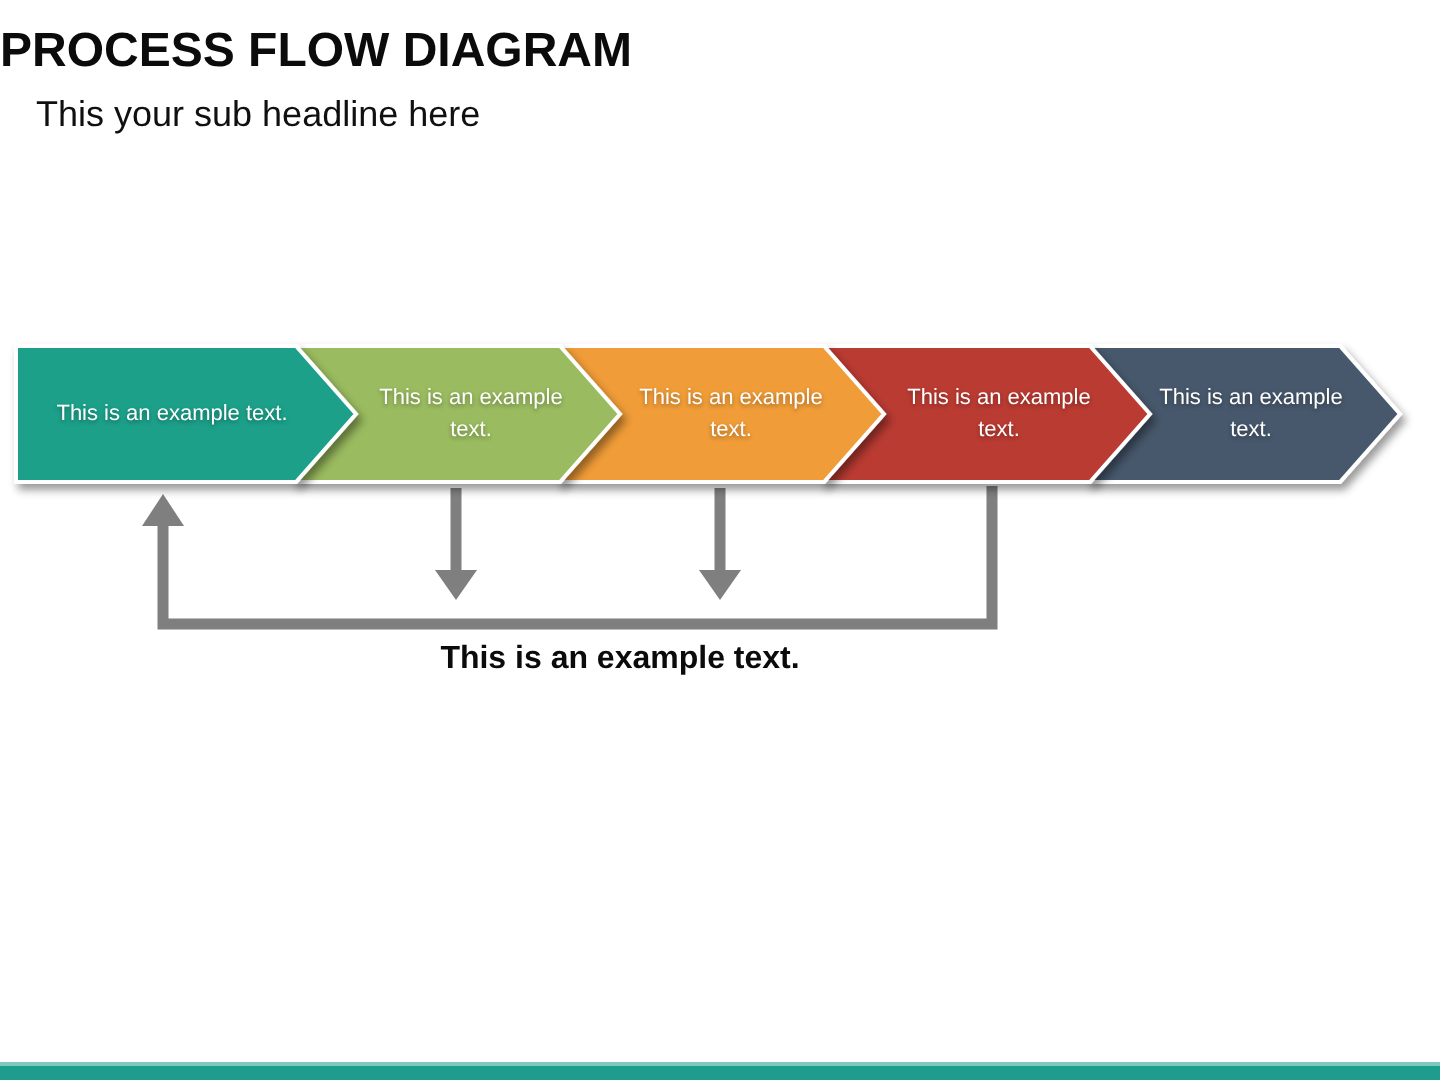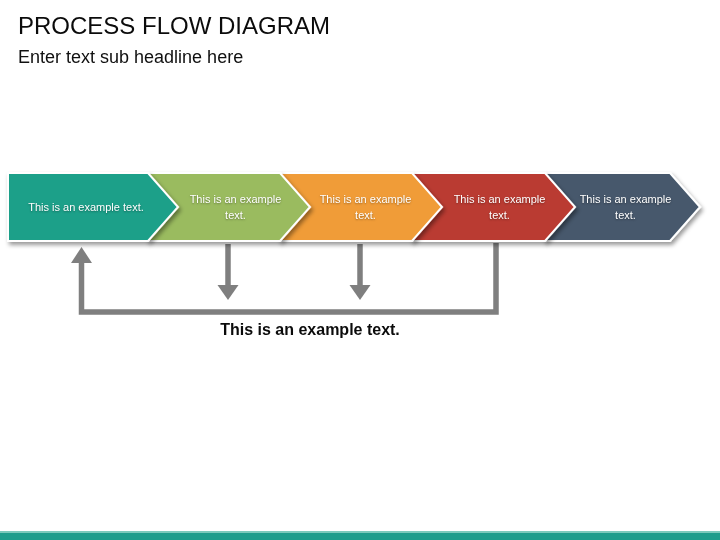--- a/index.html
+++ b/index.html
@@ -6,25 +6,25 @@
   .slide {
     position: relative;
     width: 720px;
     height: 540px;
     background: #ffffff;
     overflow: hidden;
     font-family: "Liberation Sans", sans-serif;
   }
   .slide-title {
     position: absolute;
-    left: 18px;
+    left: 0;
     top: 12px;
     margin: 0;
     font-size: 24px;
-    font-weight: normal;
+    font-weight: bold;
     letter-spacing: 0px;
     color: #0b0b0b;
   }
   .slide-subtitle {
     position: absolute;
     left: 18px;
     top: 47px;
     font-size: 18px;
     font-weight: normal;
     color: #101010;
@@ -74,21 +74,21 @@
     background: #1f9d8c;
     border-top: 2px solid #7ccabc;
   }
 </style>
 </head>
 <body>
 
 <div class="slide">
 
   <h1 class="slide-title">PROCESS FLOW DIAGRAM</h1>
-  <div class="slide-subtitle">Enter text sub headline here</div>
+  <div class="slide-subtitle">This your sub headline here</div>
 
   <svg class="diagram-svg" viewBox="0 0 720 540" xmlns="http://www.w3.org/2000/svg">
     <defs>
       <filter id="ds" x="-20%" y="-20%" width="140%" height="140%">
         <feDropShadow dx="2" dy="3" stdDeviation="2.2" flood-color="#000000" flood-opacity="0.4"></feDropShadow>
       </filter>
     </defs>
 
     <g>
       <path d="M496,243 L496,312 L81.5,312 L81.5,262" fill="none" stroke="#7f7f7f" stroke-width="5.5" stroke-linejoin="miter"></path>

